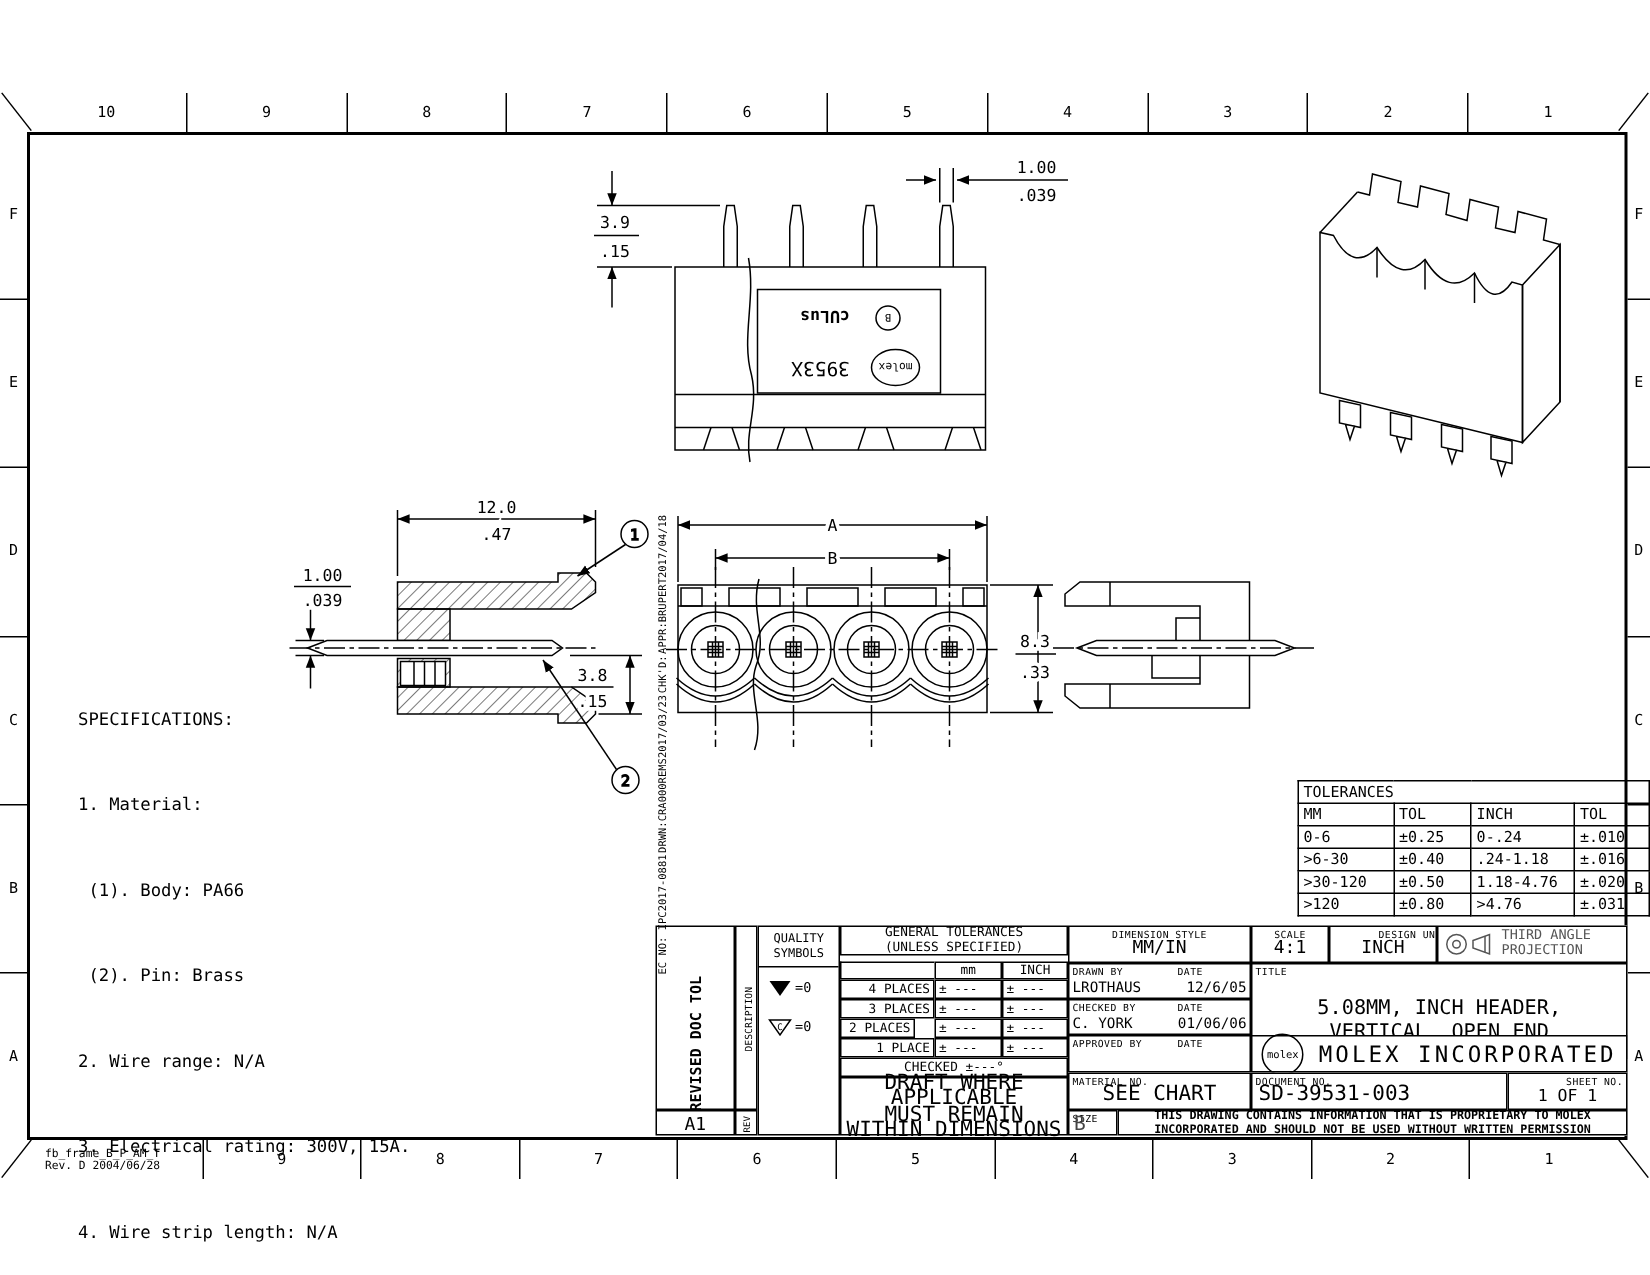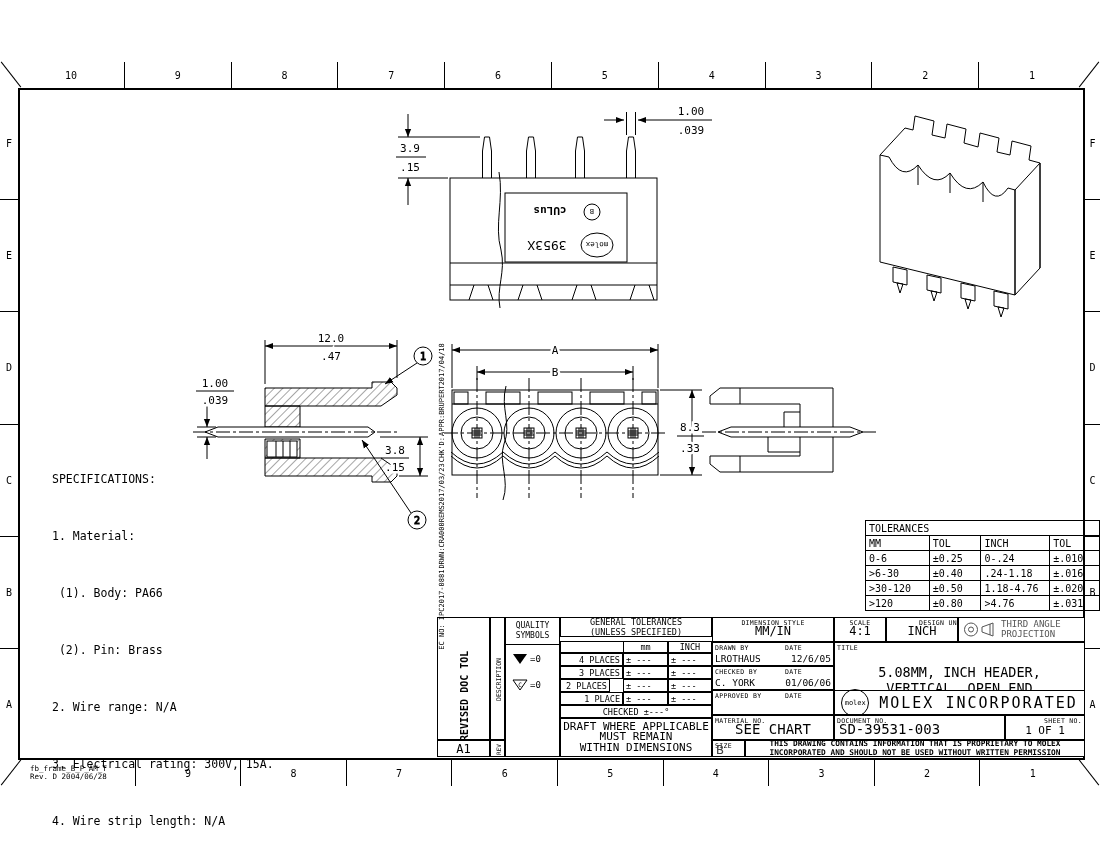--- a/index.html
+++ b/index.html
@@ -433,21 +433,21 @@
   <div class="c gtrow" style="left:186px;top:49px;width:45px;height:13px;padding-left:2px;">± ---</div>
   <div class="c gtrow" style="left:231px;top:49px;width:44px;height:13px;padding-left:2px;">± ---</div>
   <div class="c gtrow" style="left:123px;top:62px;width:50px;height:13px;justify-content:flex-end;padding-right:2px;">2 PLACES</div>
   <div class="c gtrow" style="left:186px;top:62px;width:45px;height:13px;padding-left:2px;">± ---</div>
   <div class="c gtrow" style="left:231px;top:62px;width:44px;height:13px;padding-left:2px;">± ---</div>
   <div class="c gtrow" style="left:123px;top:75px;width:63px;height:13px;justify-content:flex-end;padding-right:2px;">1 PLACE</div>
   <div class="c gtrow" style="left:186px;top:75px;width:45px;height:13px;padding-left:2px;">± ---</div>
   <div class="c gtrow" style="left:231px;top:75px;width:44px;height:13px;padding-left:2px;">± ---</div>
   <div class="c gtrow" style="left:123px;top:88px;width:152px;height:13px;justify-content:center;">CHECKED ±---°</div>
   <div class="c" style="left:123px;top:101px;width:152px;height:39px;">
-    <div class="center2" style="font-size:11px;line-height:10.5px;">
+    <div class="center2" style="font-size:14px;line-height:10.5px;">
       <div>DRAFT WHERE APPLICABLE</div>
       <div>MUST REMAIN</div>
       <div>WITHIN DIMENSIONS</div>
     </div>
   </div>
 
   <div class="c" style="left:275px;top:0;width:122px;height:25px;">
     <span class="lbl" style="left:0;right:0;text-align:center;">DIMENSION STYLE</span>
     <div class="midval">MM/IN</div>
   </div>

